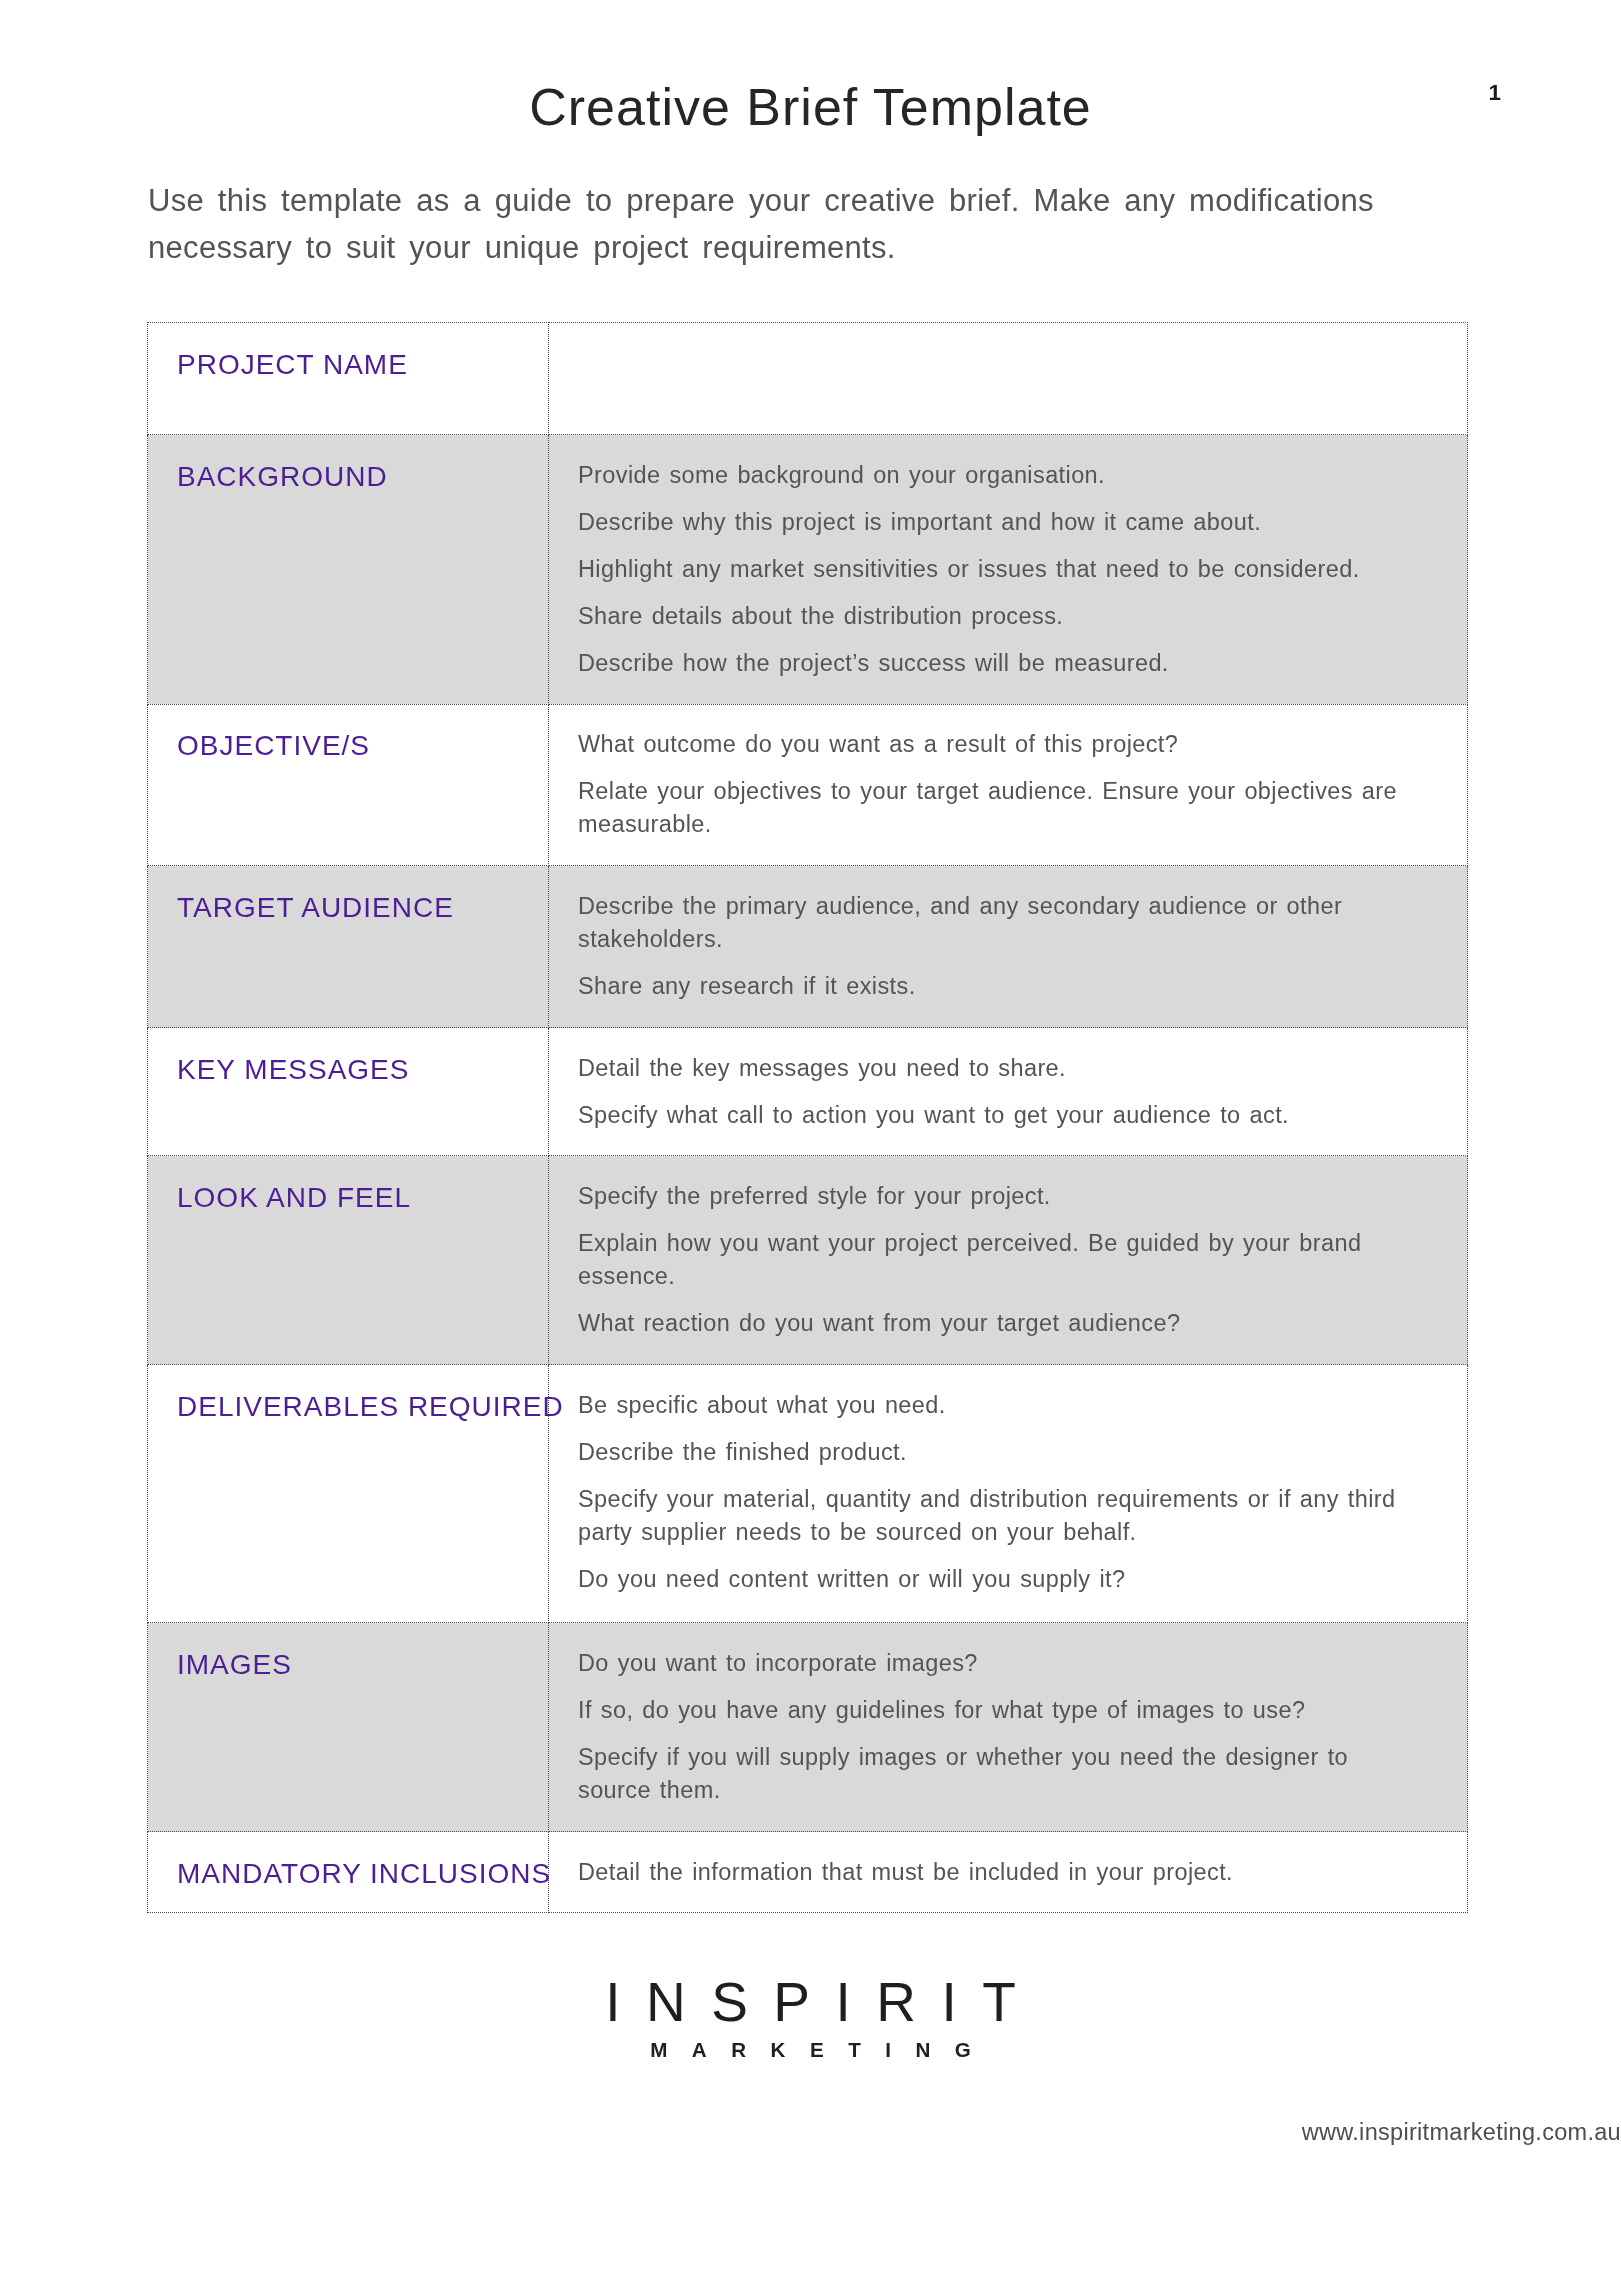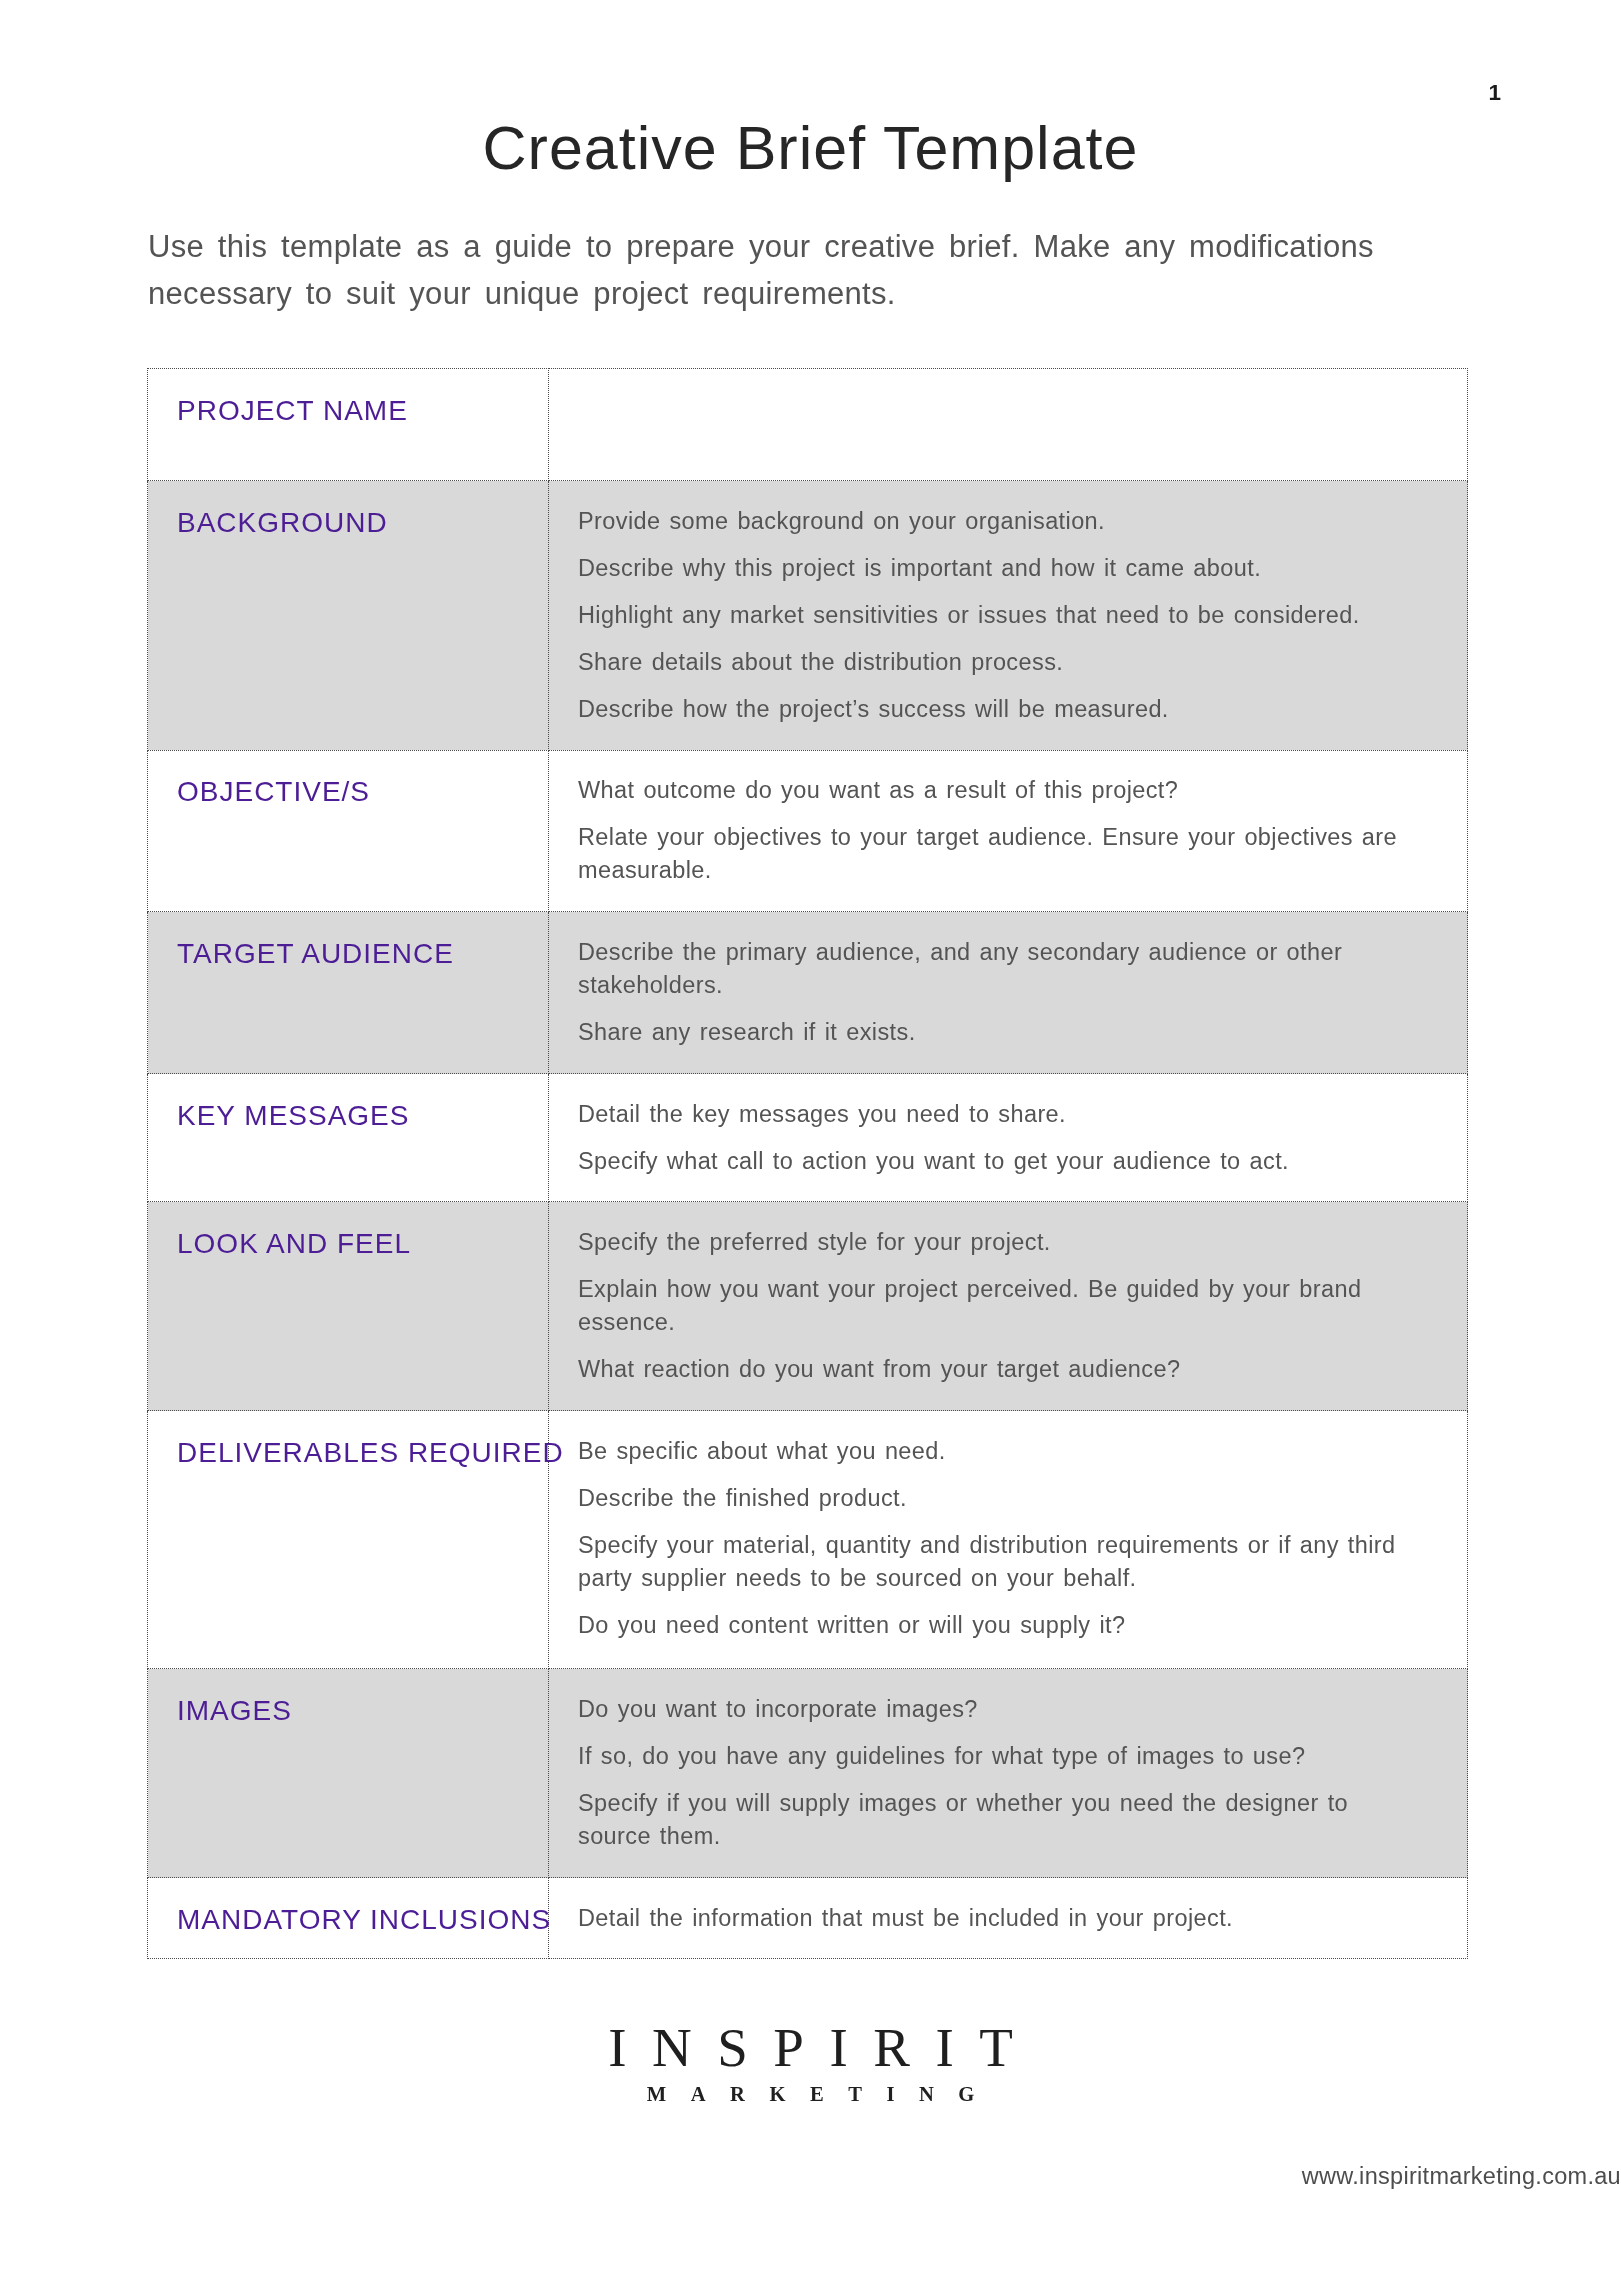--- a/index.html
+++ b/index.html
@@ -19,23 +19,23 @@
   .page-number {
     position: absolute;
     top: 80px;
     right: 120px;
     font-size: 22.5px;
     font-weight: bold;
     color: #1a1a1a;
   }
   .title {
     margin: 0;
-    padding-top: 113px;
+    padding-top: 77px;
     text-align: center;
-    font-size: 61px;
+    font-size: 52px;
     font-weight: 300;
     letter-spacing: 1px;
     color: #262626;
   }
   .intro {
     width: 1325px;
     margin: 41px 0 0 148px;
     font-size: 31px;
     line-height: 1.5;
     letter-spacing: 0.3px;
@@ -74,21 +74,20 @@
     font-size: 23.5px;
     line-height: 1.42;
     letter-spacing: 0.4px;
     word-spacing: 2px;
     color: #545454;
   }
   .logo {
     margin-top: 57px;
     text-align: center;
     color: #1f1f1f;
-    font-family: Liberation Serif, serif;
   }
   .logo-top {
     font-size: 55px;
     font-weight: 300;
     letter-spacing: 25.5px;
     padding-left: 25.5px; 
   }
   .logo-bottom {
     margin-top: 3.9px;
     font-size: 20.6px;

